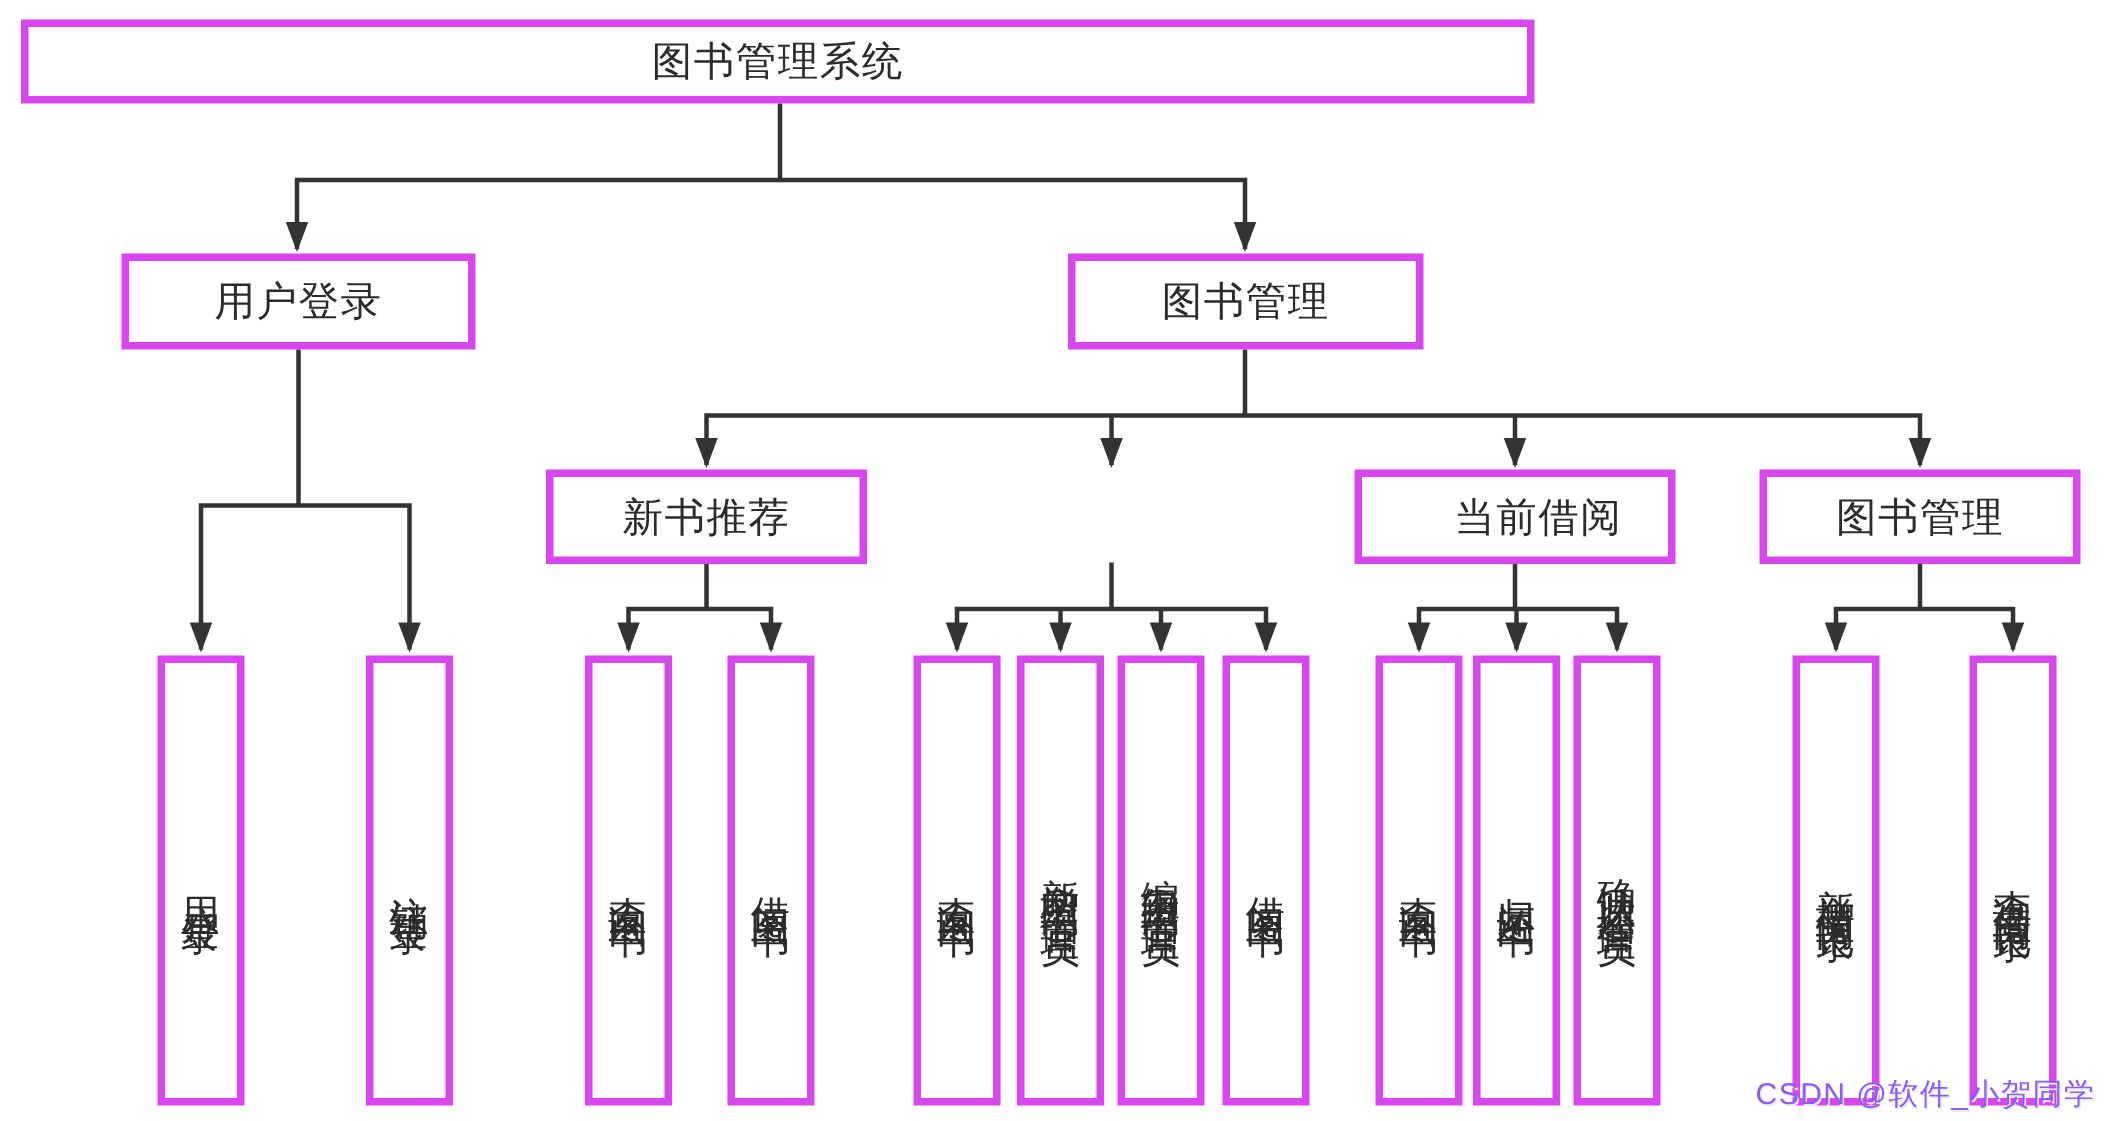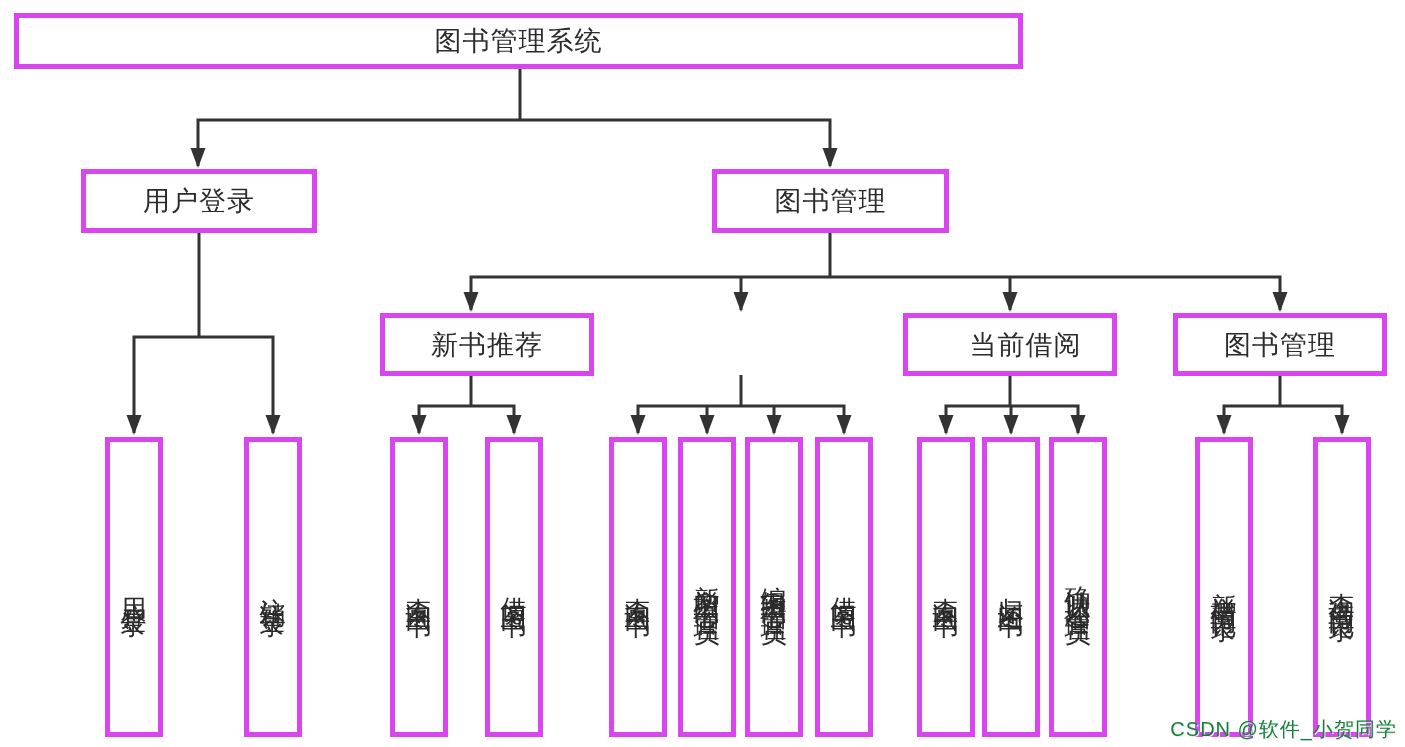--- a/index.html
+++ b/index.html
@@ -52,21 +52,21 @@
     letter-spacing: 5px;
     line-height: 1;
   }
   .leaf span {
     display: block;
   }
   
   .n-root   { left: 14px;   top: 13px;  width: 1009px; height: 56px; }
   .n-login  { left: 81px;   top: 169px; width: 236px;  height: 64px; }
   .n-mgmt   { left: 712px;  top: 169px; width: 237px;  height: 64px; }
-  .n-sec0   { left: 380px;  top: 313px; width: 214px;  height: 63px; }
+  .n-sec0   { left: 364px;  top: 313px; width: 214px;  height: 63px; }
   .n-sec1   { left: 634px;  top: 313px; width: 214px;  height: 63px; }
   .n-sec2   { left: 903px;  top: 313px; width: 214px;  height: 63px; padding-left: 31px; }
   .n-sec3   { left: 1173px; top: 313px; width: 214px;  height: 63px; }
   .leaf     { top: 437px; width: 58px; height: 300px; }
   .lf-0  { left: 105px; }
   .lf-1  { left: 244px; }
   .lf-2  { left: 390px; }
   .lf-3  { left: 485px; }
   .lf-4  { left: 609px; }
   .lf-5  { left: 678px; }
@@ -76,21 +76,21 @@
   .lf-9  { left: 982px; }
   .lf-10 { left: 1049px; }
   .lf-11 { left: 1195px; }
   .lf-12 { left: 1313px; }
   .watermark {
     position: absolute;
     right: 8px;
     top: 716px;
     z-index: 5;
     font-size: 20px;
-    color: #15803d;
+    color: #8b5cf6;
     text-shadow: 1px 1px 0 #ececec;
     letter-spacing: 1px;
     white-space: nowrap;
   }
 </style>
 </head>
 <body>
 
 <div class="canvas">
 

